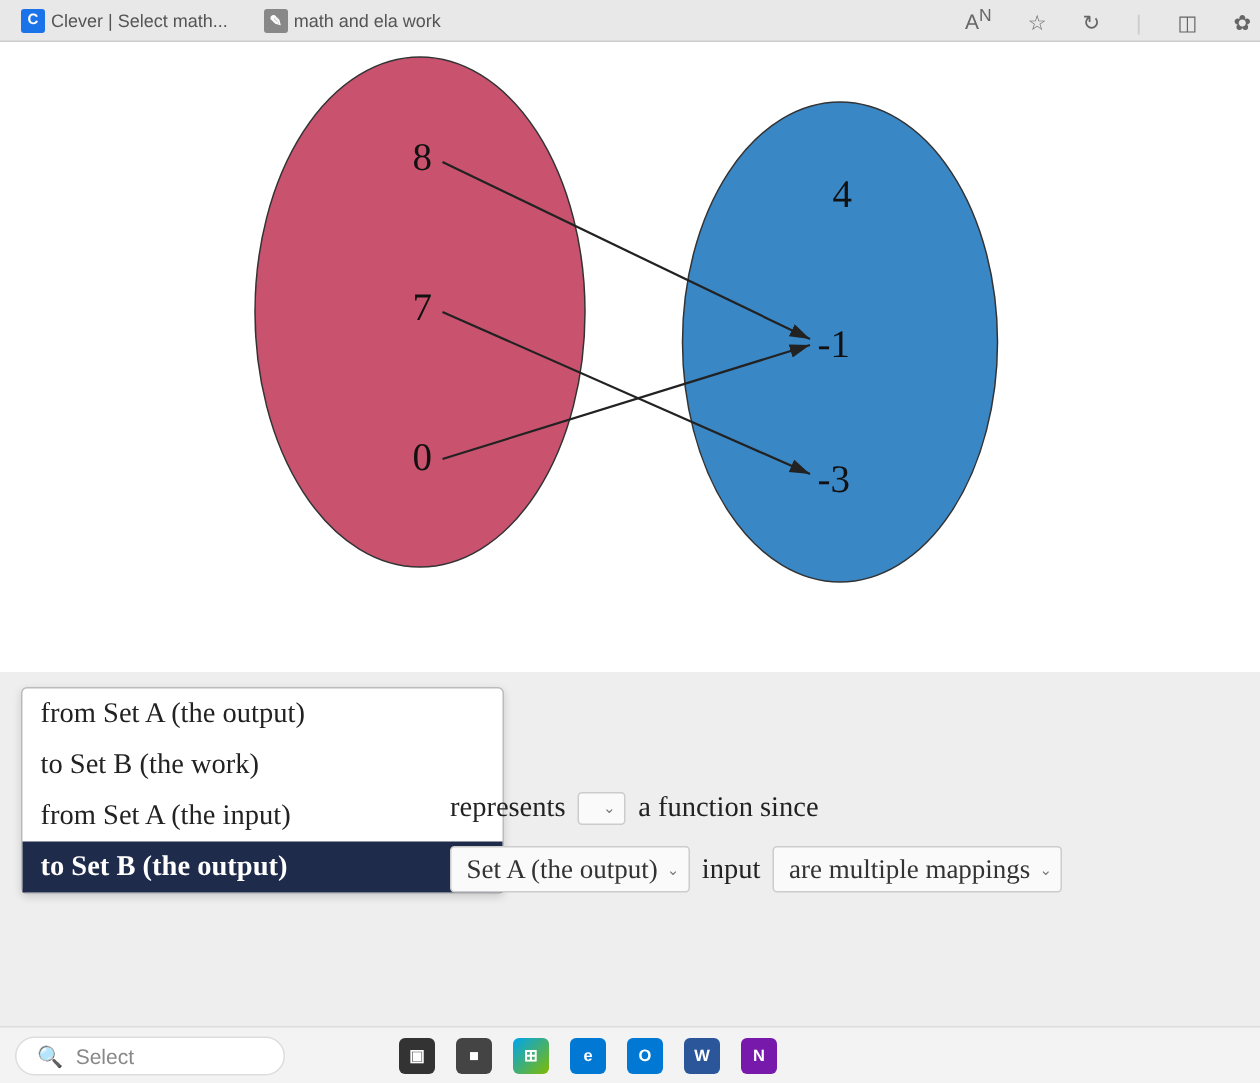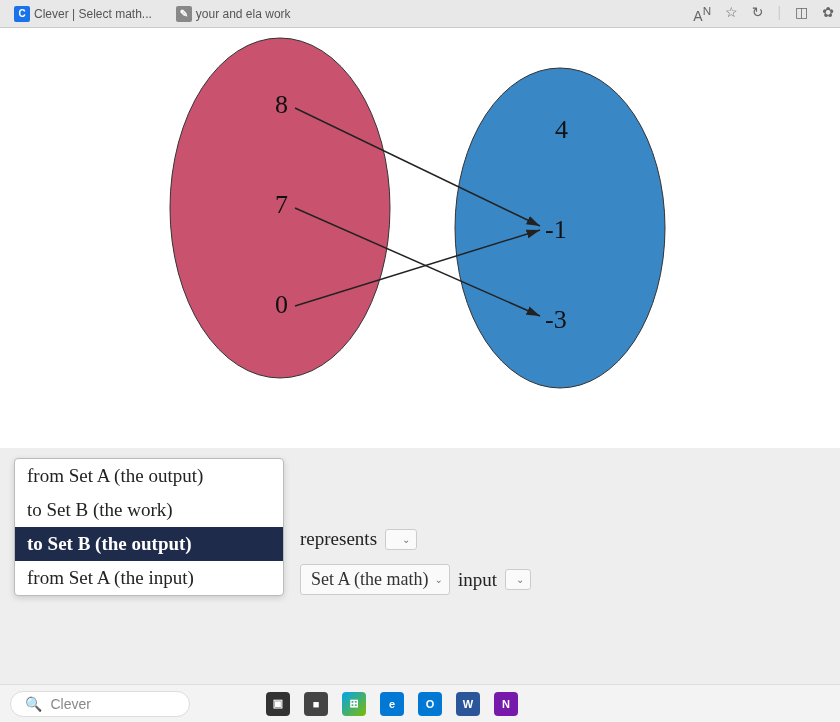--- a/index.html
+++ b/index.html
@@ -37,22 +37,22 @@
     font-weight: bold;
     display: flex;
     align-items: center;
     justify-content: center;
     border-radius: 2px;
   }
   .tab-icon.gray { background: #888; }
   .bar-right {
     margin-left: auto;
     display: flex;
-    align-items: flex-start;
-    gap: 14px;
+    align-items: flex-end;
+    gap: 24px;
     color: #666;
     font-size: 14px;
   }
   .bar-right span { cursor: pointer; }
   .content {
     background: #fff;
     height: 420px;
     position: relative;
   }
   svg.diagram {
@@ -62,21 +62,21 @@
   .question-area {
     position: relative;
     background: #eeeeef;
     padding: 10px 14px 12px 14px;
     font-size: 19px;
     color: #222;
   }
   .dropdown-open {
     position: relative;
     display: inline-block;
-    width: 270px;
+    width: 322px;
     background: #fff;
     border: 1px solid #bbb;
     border-radius: 4px;
     box-shadow: 0 2px 6px rgba(0,0,0,0.15);
     vertical-align: top;
   }
   .dropdown-open .opt {
     padding: 6px 12px;
     font-size: 19px;
     color: #222;
@@ -165,21 +165,21 @@
 </head>
 <body>
 
 <div class="browser-bar">
   <div class="tab">
     <div class="tab-icon">C</div>
     <span>Clever | Select math...</span>
   </div>
   <div class="tab">
     <div class="tab-icon gray">✎</div>
-    <span>your and ela work</span>
+    <span>math and ela work</span>
   </div>
   <div class="bar-right">
     <span><span>A</span><sup>N</sup></span>
     <span>☆</span>
     <span>↻</span>
     <span style="color:#ccc">|</span>
     <span>◫</span>
     <span>✿</span>
   </div>
 </div>
@@ -210,57 +210,59 @@
   </svg>
 </div>
 
 <div class="side-icon">⌨</div>
 
 <div class="question-area">
 
   <div class="dropdown-open">
     <div class="opt">from Set A (the output)</div>
     <div class="opt">to Set B (the work)</div>
+    <div class="opt">from Set A (the input)</div>
     <div class="opt selected">to Set B (the output)</div>
-    <div class="opt">from Set A (the input)</div>
   </div>
 
   <div class="sentence-rows">
     <div class="row">
       <span>represents</span>
       <span class="mini-select">
         <span></span>
         <span class="chev">⌄</span>
       </span>
+      <span>a function since</span>
     </div>
     <div class="row">
       <span class="mini-select">
-        <span>Set A (the math)</span>
+        <span>Set A (the output)</span>
         <span class="chev">⌄</span>
       </span>
       <span>input</span>
       <span class="mini-select">
+        <span>are multiple mappings</span>
         <span class="chev">⌄</span>
       </span>
     </div>
   </div>
 
   <div style="height:140px"></div>
 
   
   
 
   <br>
   
 </div>
 
 <div class="taskbar">
   <div class="search-box">
     <span>🔍</span>
-    <span>Clever</span>
+    <span>Select</span>
   </div>
   <div class="task-icons">
     <div class="task-icon" style="background:#333">▣</div>
     <div class="task-icon" style="background:#444">■</div>
     <div class="task-icon" style="background:linear-gradient(135deg,#00a4ef,#7fba00)">⊞</div>
     <div class="task-icon" style="background:#0078d4">e</div>
     <div class="task-icon" style="background:#0078d4">O</div>
     <div class="task-icon" style="background:#2b579a">W</div>
     <div class="task-icon" style="background:#7719aa">N</div>
   </div>

